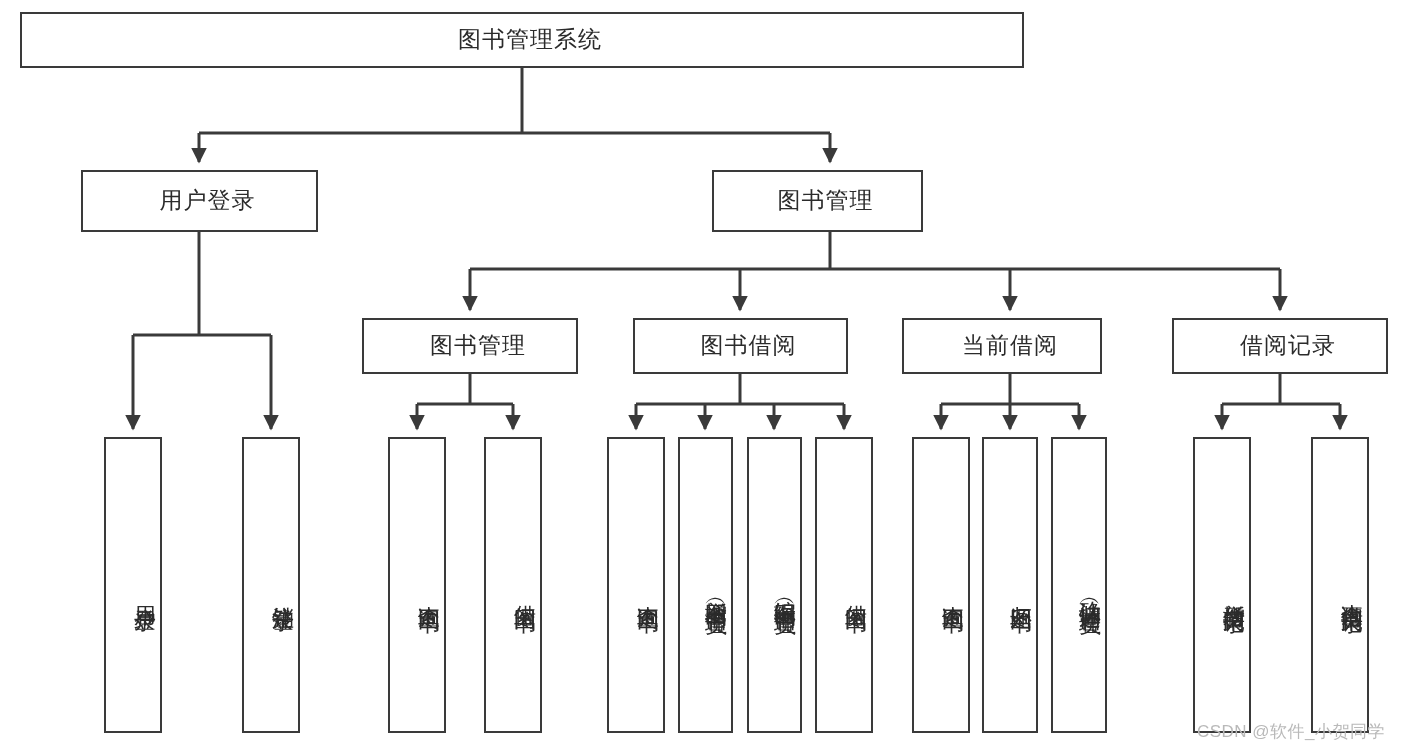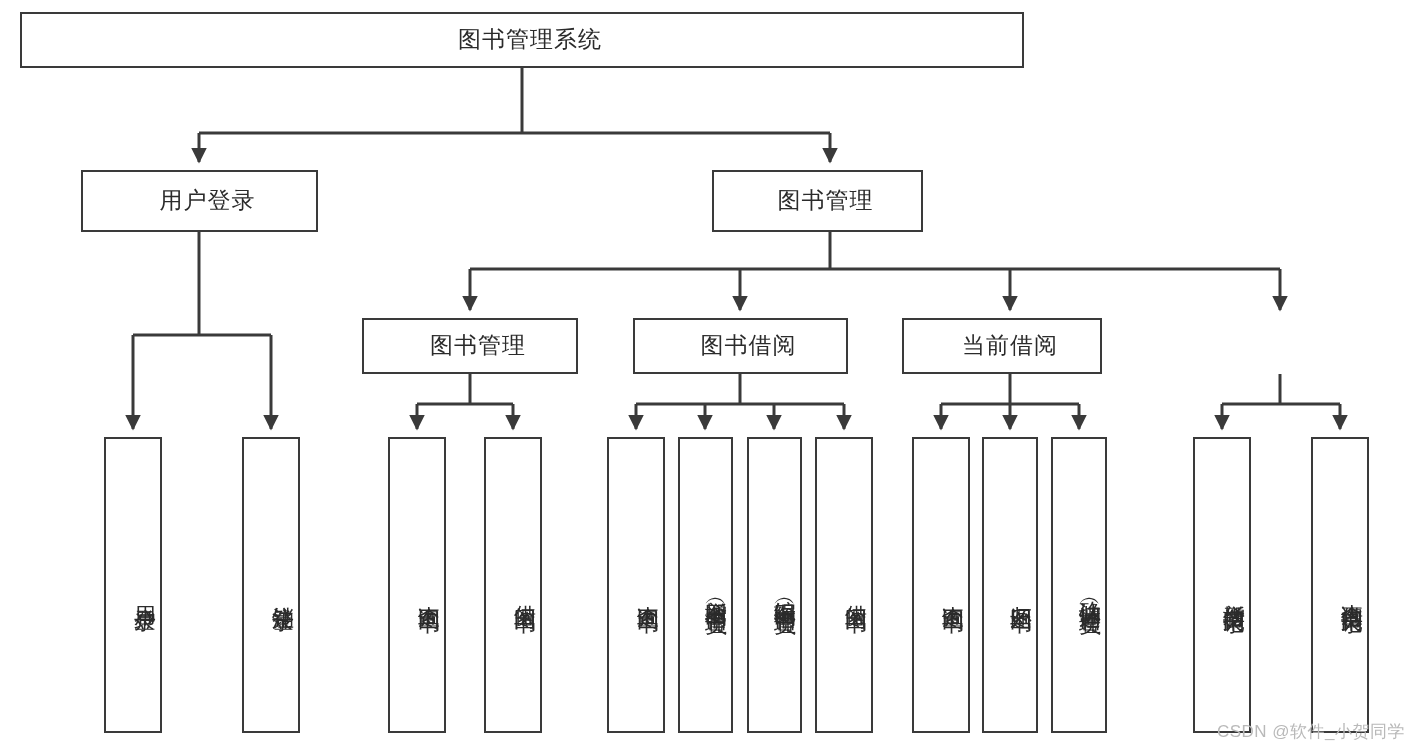--- a/index.html
+++ b/index.html
@@ -52,21 +52,21 @@
     font-size: 22px;
     line-height: 1.32;
     letter-spacing: 2px;
     align-items: flex-start;
     justify-content: center;
     padding-top: 14px;
     white-space: nowrap;
   }
   .watermark {
     position: absolute;
-    right: 0;
+    right: 20px;
     bottom: 4px;
     font-size: 17px;
     color: #b9b9b9;
     letter-spacing: 0.5px;
     z-index: 3;
     white-space: nowrap;
   }
 </style>
 </head>
 <body>
@@ -124,20 +124,21 @@
   </svg>
 
   <div class="node node-h node-root" style="left:20px; top:12px; width:1004px; height:56px;">图书管理系统</div>
 
   <div class="node node-h" style="left:81px; top:170px; width:237px; height:62px;">用户登录</div>
   <div class="node node-h" style="left:712px; top:170px; width:211px; height:62px;">图书管理</div>
 
   <div class="node node-h" style="left:362px; top:318px; width:216px; height:56px;">图书管理</div>
   <div class="node node-h" style="left:633px; top:318px; width:215px; height:56px;">图书借阅</div>
   <div class="node node-h" style="left:902px; top:318px; width:200px; height:56px;">当前借阅</div>
+  <div class="node node-h" style="left:1172px; top:318px; width:216px; height:56px;">借阅记录</div>
 
   <div class="node node-v" style="left:104px; top:437px; width:58px; height:296px;">用户登录</div>
   <div class="node node-v" style="left:242px; top:437px; width:58px; height:296px;">注销登录</div>
 
   <div class="node node-v" style="left:388px; top:437px; width:58px; height:296px;">查询图书</div>
   <div class="node node-v" style="left:484px; top:437px; width:58px; height:296px;">借阅图书</div>
 
   <div class="node node-v" style="left:607px; top:437px; width:58px; height:296px;">查询图书</div>
   <div class="node node-v" style="left:678px; top:437px; width:55px; height:296px;">新增图书（管理员）</div>
   <div class="node node-v" style="left:747px; top:437px; width:55px; height:296px;">编辑图书（管理员）</div>

